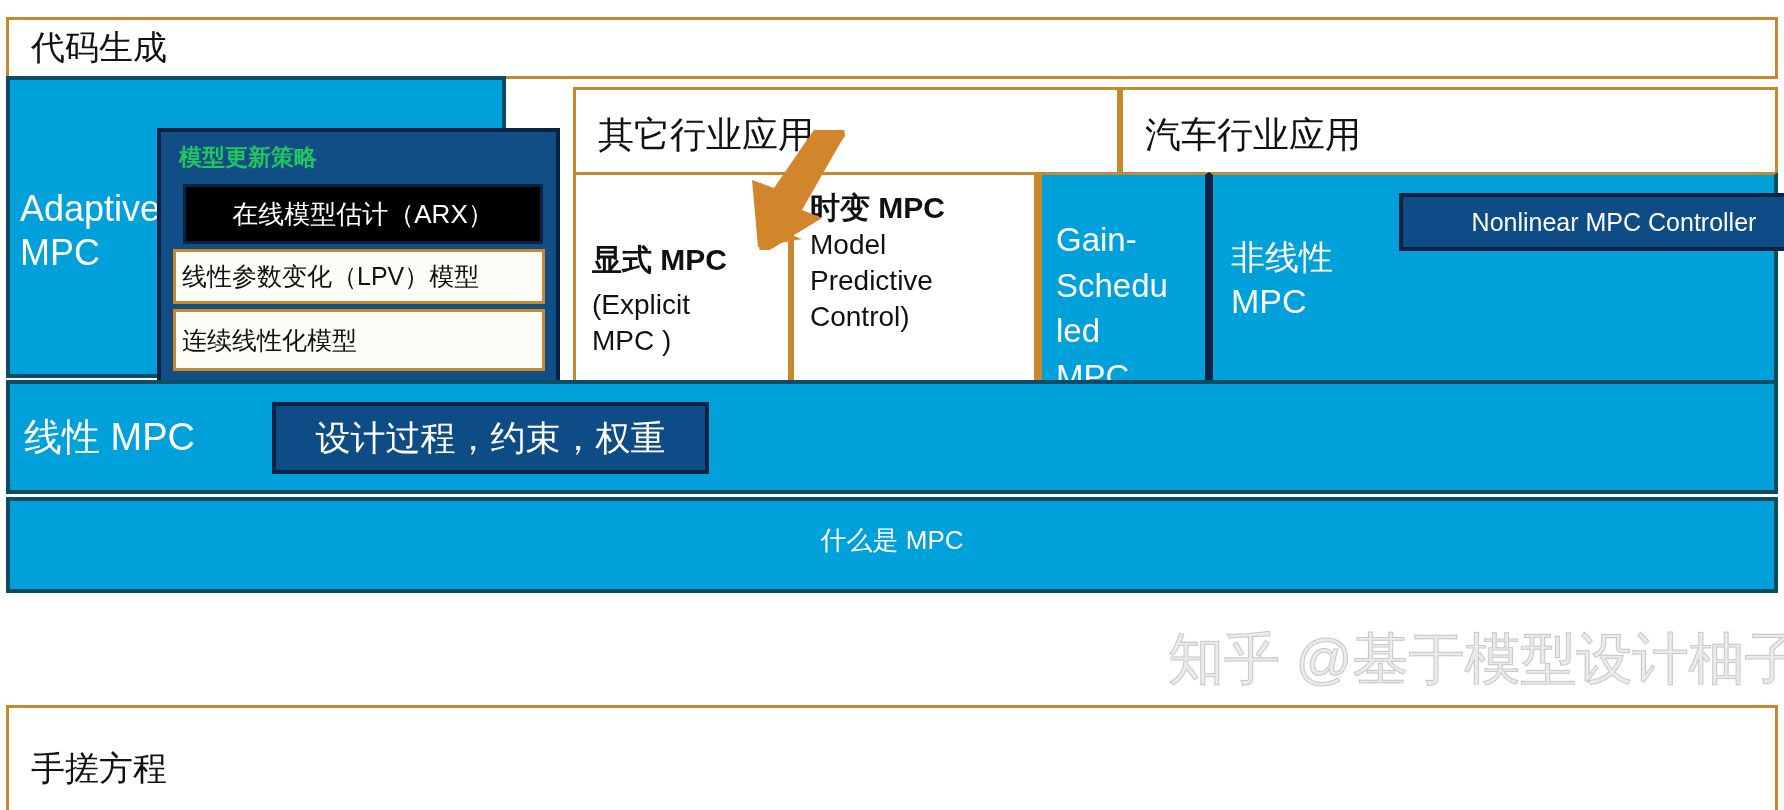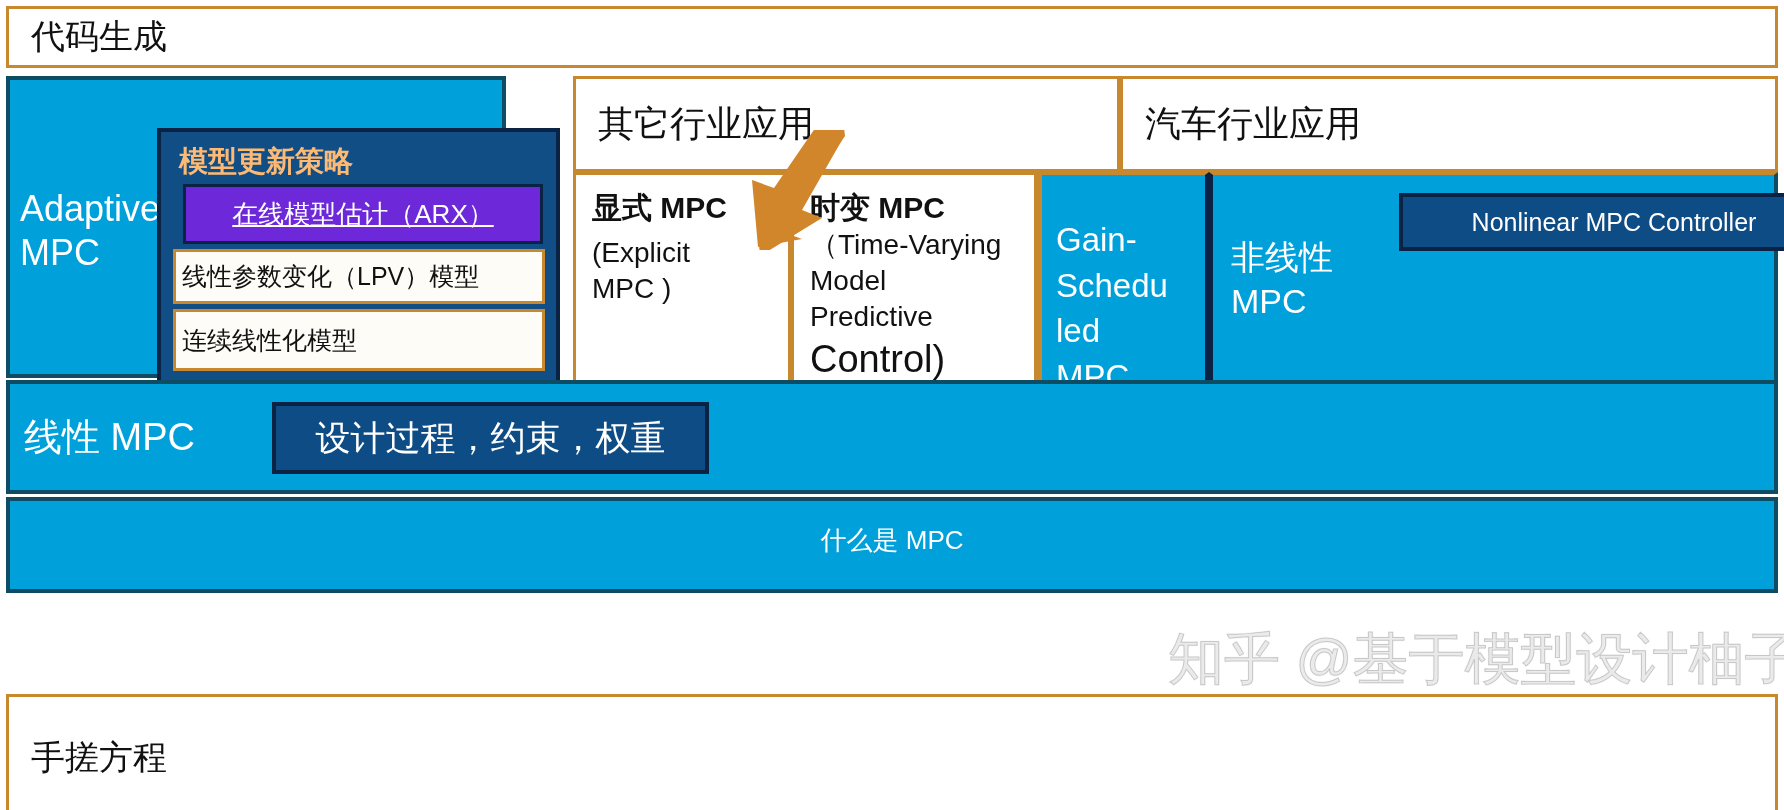--- a/index.html
+++ b/index.html
@@ -9,20 +9,21 @@
   }
   #root{position:relative;width:1784px;height:810px;}
 
   
   .abs{position:absolute;box-sizing:border-box;}
 
   
   .white-band{
     background:#ffffff;
     border:3px solid #C8882E;
+    margin-top:11px;
   }
   .white-band .band-label{
     position:absolute;left:22px;top:50%;transform:translateY(-50%);
     font-size:34px;color:#111111;white-space:nowrap;font-weight:400;
   }
 
   
   .cyan{
     background:#00A0DB;
     border:4px solid #0E4C64;
@@ -31,27 +32,27 @@
     position:absolute;color:#ffffff;font-weight:400;
   }
 
   
   .navy{
     background:#124E86;
     border:4px solid #0A2243;
   }
   .navy-title{
     position:absolute;left:18px;top:10px;
-    color:#fdba74;font-size:29px;font-weight:bold;
+    color:#22c55e;font-size:23px;font-weight:bold;
   }
   .navy-inner{
-    background:#6d28d9;
+    background:#000000;
     border:3px solid #0A2243;
     display:flex;align-items:center;justify-content:center;
-    color:#ffffff;font-size:26px;text-decoration:underline;
+    color:#ffffff;font-size:26px;
   }
   .white-inner{
     background:#FDFCF7;
     border:3px solid #C8882E;
     display:flex;align-items:center;
     color:#111111;font-size:25px;
     padding-left:6px;
   }
 
   
@@ -123,31 +124,30 @@
 
   <div class="abs white-band" style="left:573px;top:76px;width:547px;height:96px;">
     <span class="band-label" style="left:22px;font-size:36px;">其它行业应用</span>
   </div>
 
   <div class="abs white-band" style="left:1120px;top:76px;width:658px;height:96px;">
     <span class="band-label" style="left:22px;font-size:36px;">汽车行业应用</span>
   </div>
 
   <div class="abs appcol" style="left:573px;top:172px;width:218px;height:253px;">
-    <div style="font-weight:bold;font-size:30px;">显式 MPC</div>
+    <div style="font-weight:bold;font-size:30px;margin-top:52px;">显式 MPC</div>
     <div style="font-size:28px;margin-top:8px;">(Explicit</div>
     <div style="font-size:28px;">MPC )</div>
   </div>
 
   <div class="abs appcol" style="left:791px;top:172px;width:246px;height:253px;">
     <div style="font-weight:bold;font-size:30px;">时变 MPC</div>
-    <div style="font-size:28px;">（Time-Varying</div>
     <div style="font-size:28px;">Model</div>
     <div style="font-size:28px;">Predictive</div>
-    <div style="font-size:38px;">Control)</div>
+    <div style="font-size:28px;">Control)</div>
   </div>
 
   <div class="abs cyan" style="left:1037px;top:172px;width:172px;height:253px;border-left:5px solid #C8882E;border-top:3px solid #C8882E;border-bottom:4px solid #0E4C64;border-right:4px solid #0A2243;">
     <div style="position:absolute;left:14px;top:42px;color:#fff;font-size:33px;line-height:1.38;">
       <div>Gain-</div>
       <div>Schedu</div>
       <div>led</div>
       <div>MPC</div>
     </div>
   </div>

